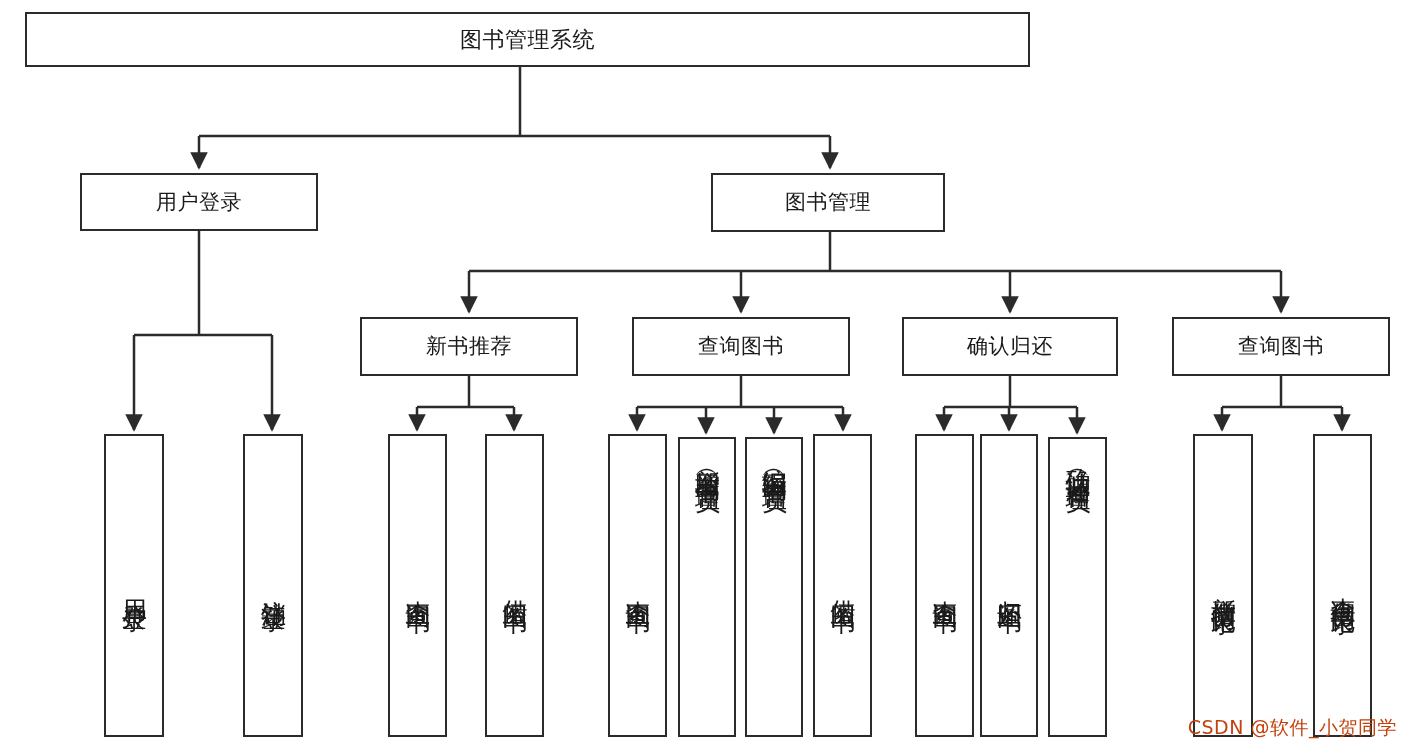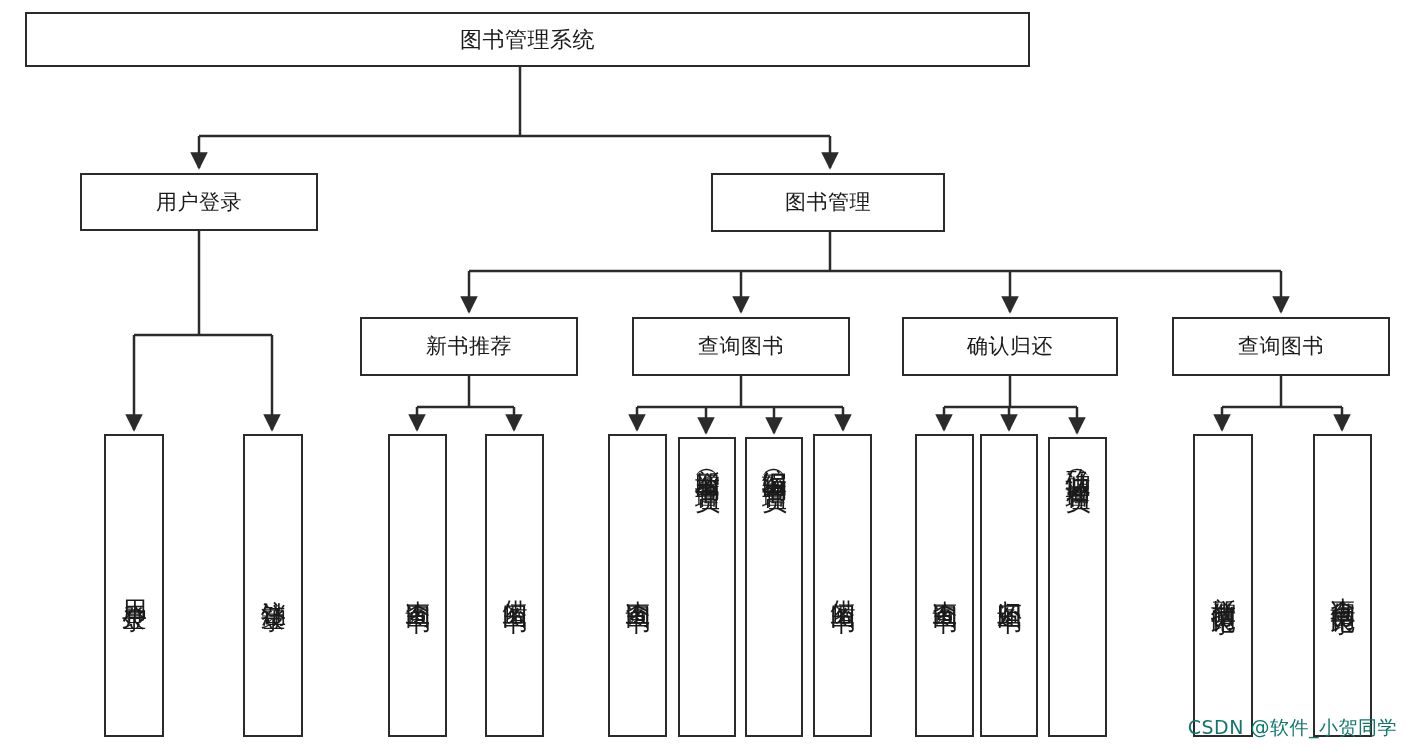--- a/index.html
+++ b/index.html
@@ -67,21 +67,21 @@
   
   .node.vert.centered {
     align-items: center;
     padding-top: 0;
   }
   #watermark {
     position: absolute;
     right: 8px;
     bottom: 6px;
     font-size: 19px;
-    color: #0f766e;
+    color: #c2410c;
     letter-spacing: 0.5px;
     white-space: nowrap;
     font-family: "DejaVu Sans", "Liberation Sans", sans-serif;
   }
 </style>
 </head>
 <body>
 
 <div id="diagram-root">
 

